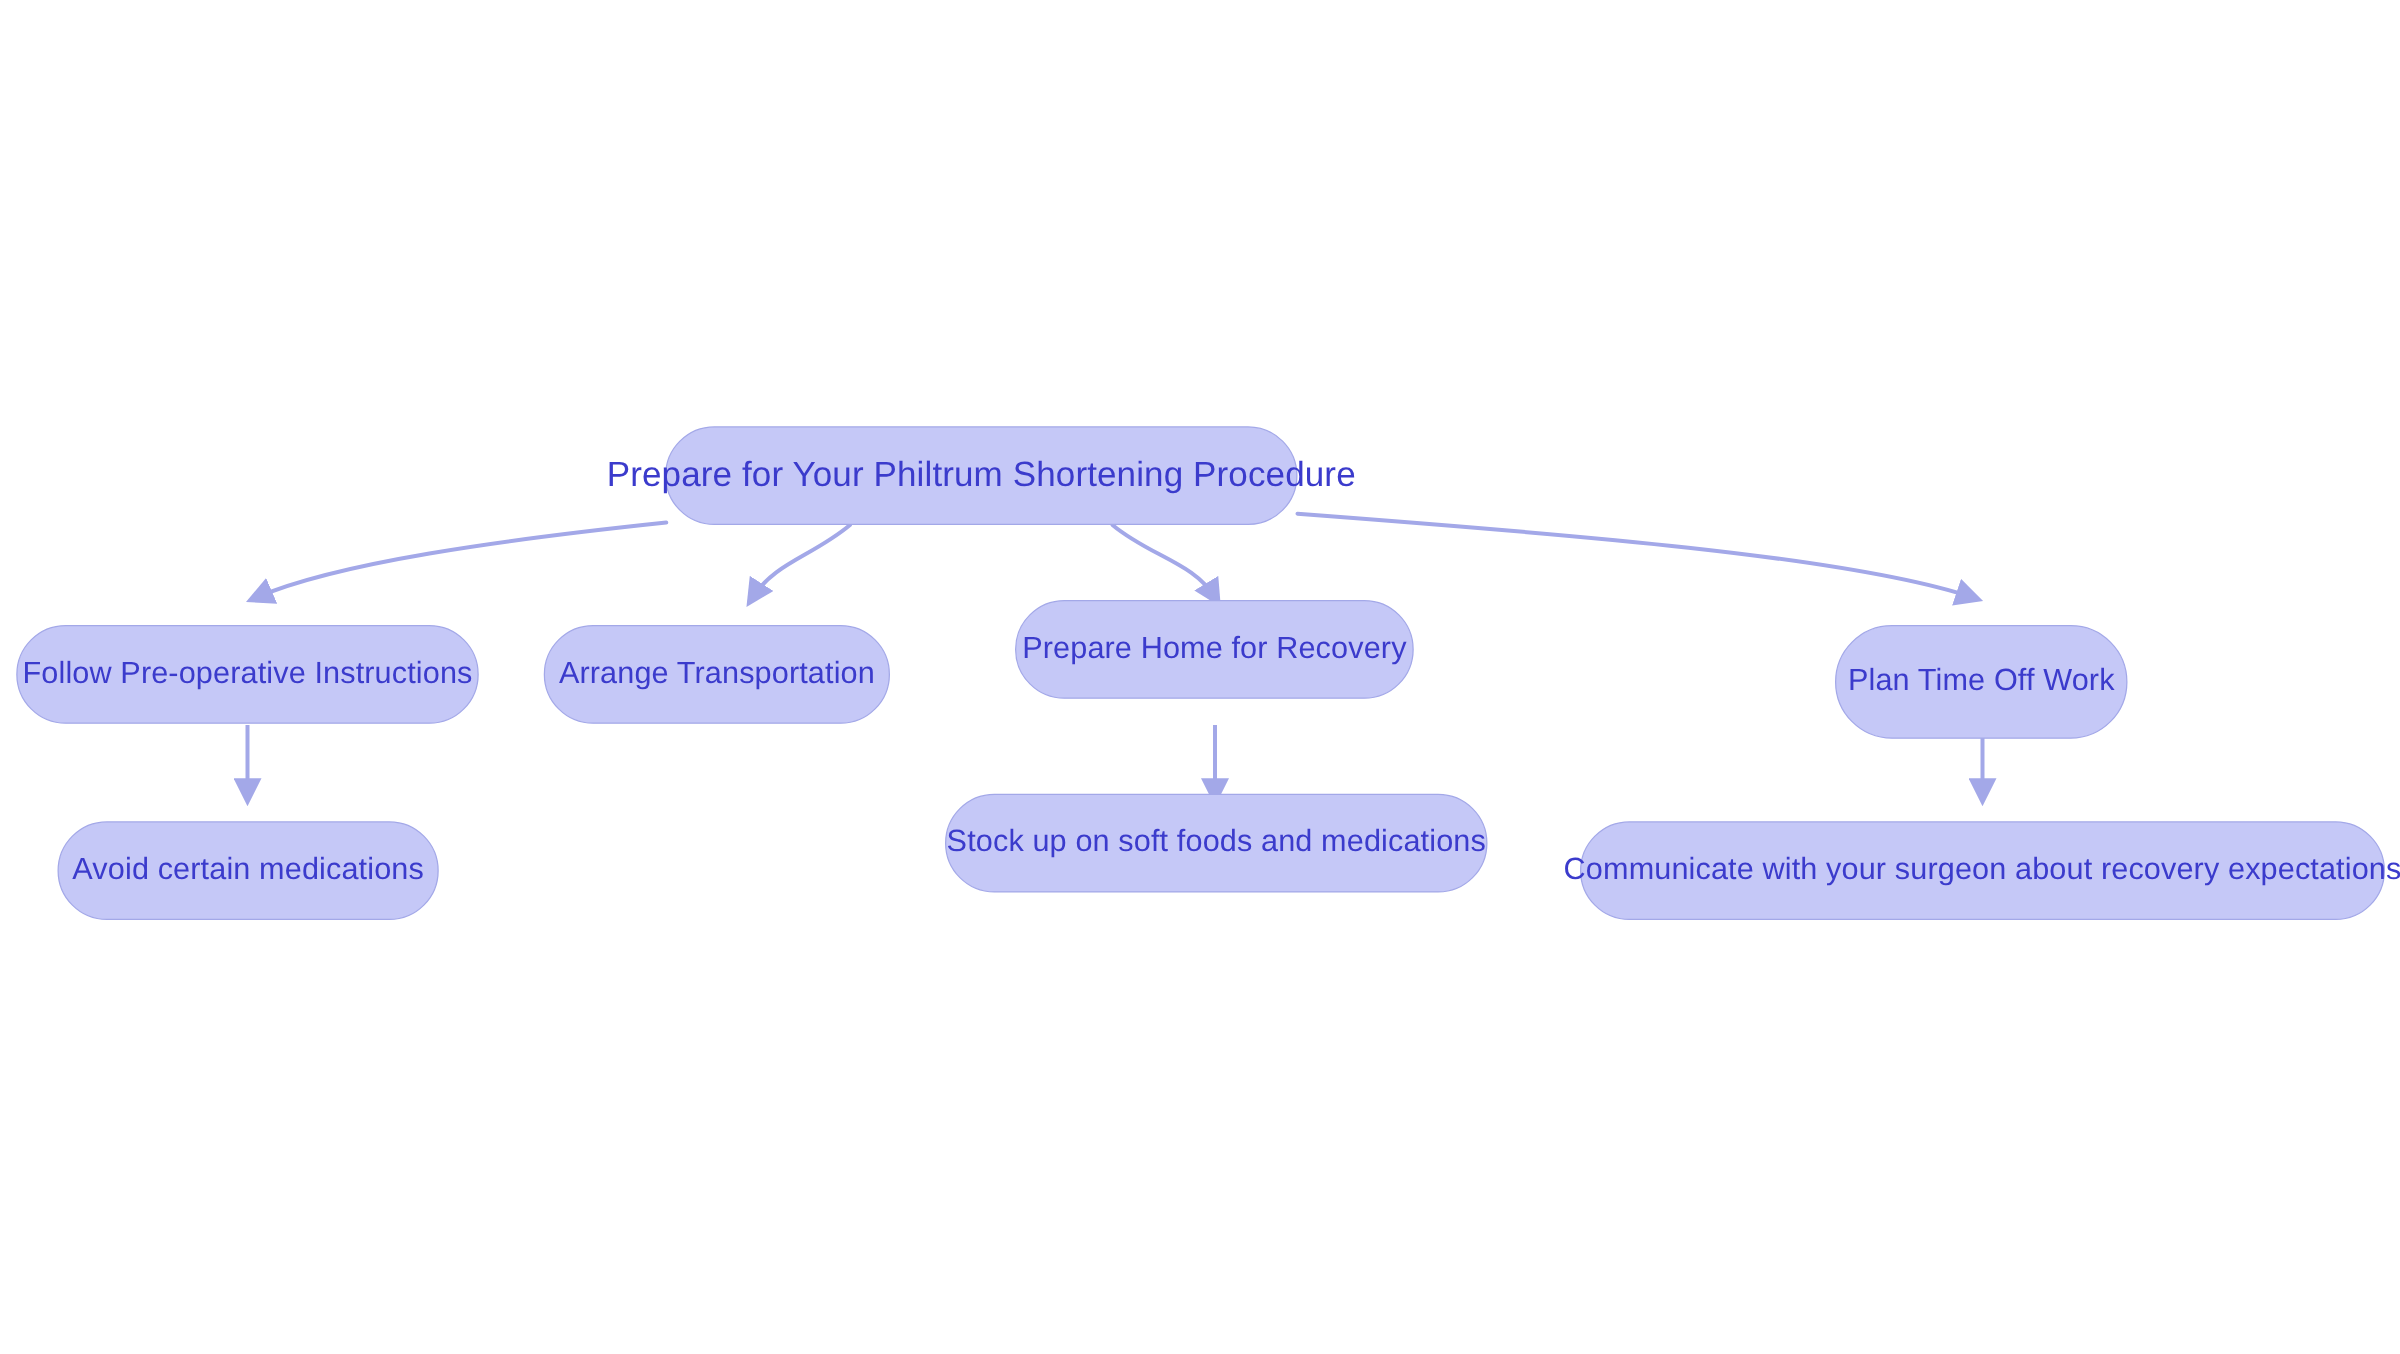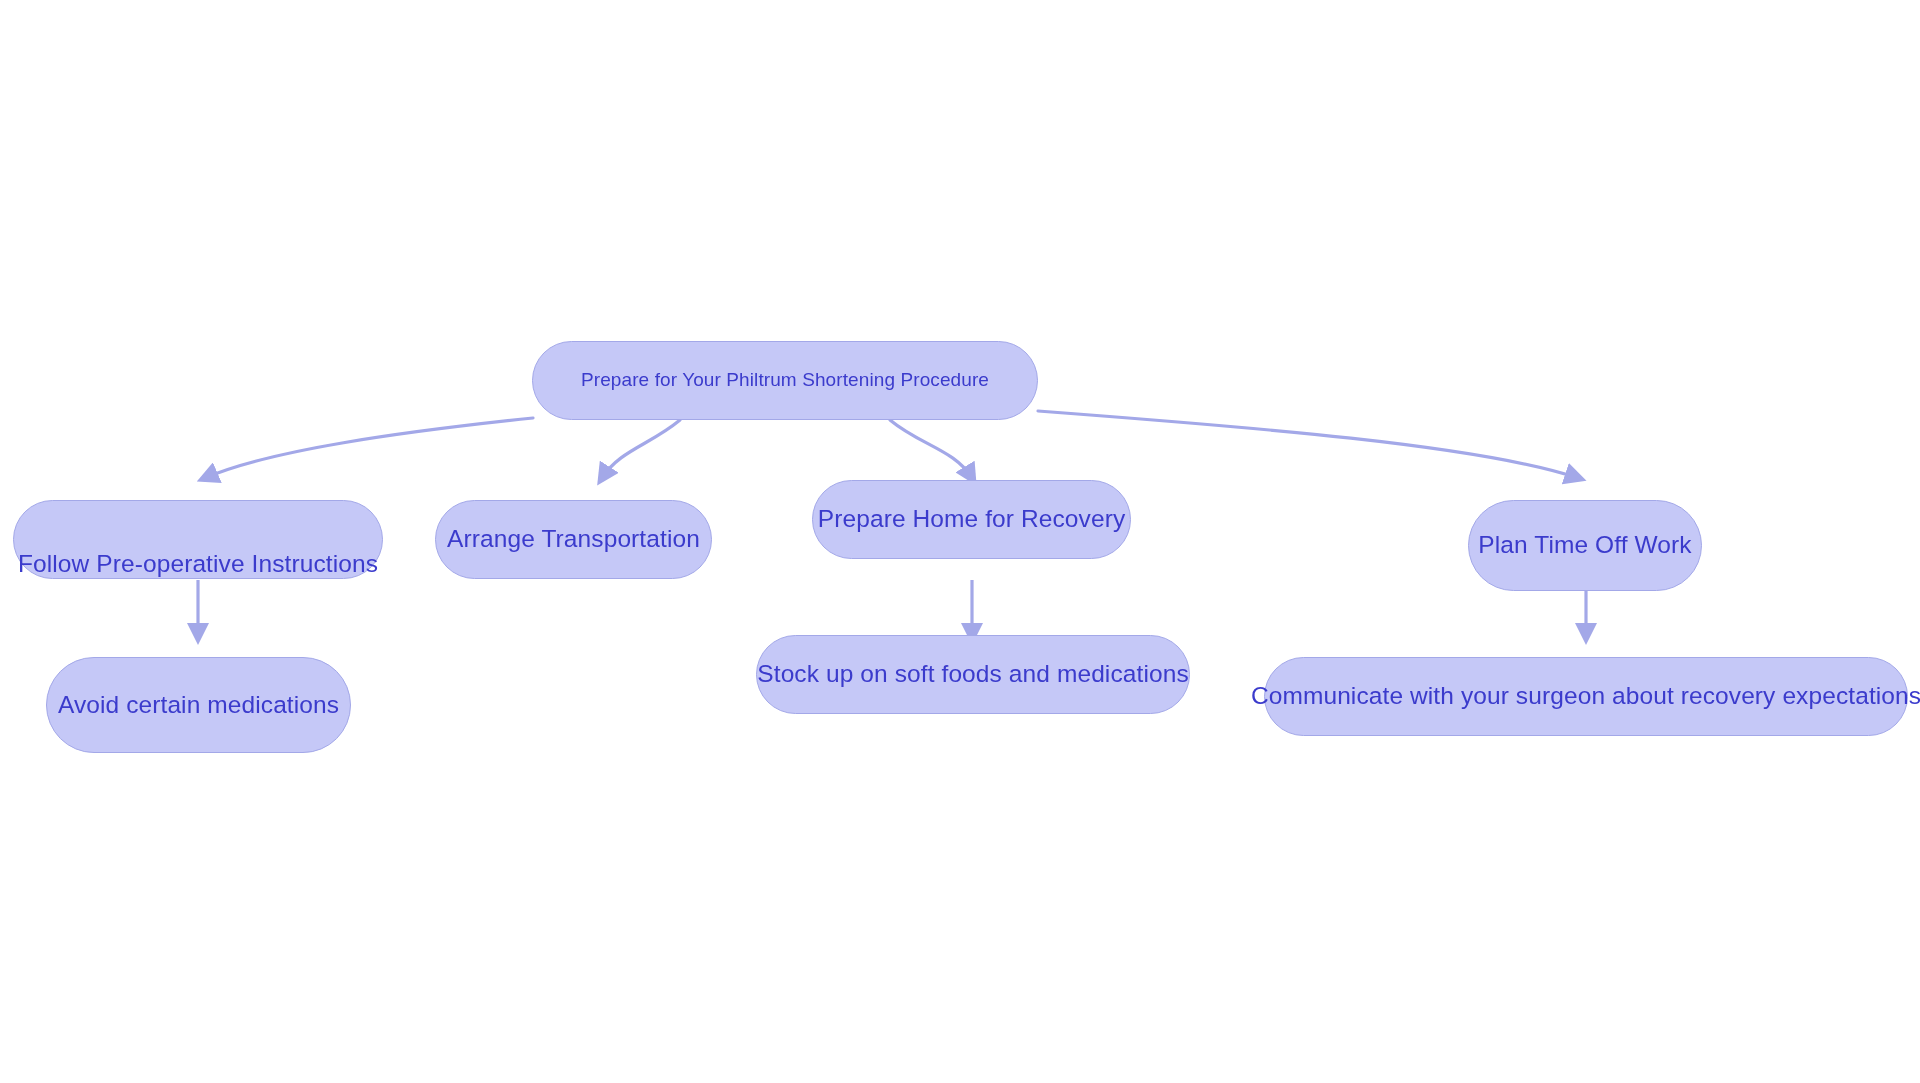--- a/index.html
+++ b/index.html
@@ -39,21 +39,21 @@
     text-align: center;
     letter-spacing: 0.1px;
     white-space: nowrap;
     z-index: 2;
   }
   .node .label {
     display: block;
     padding: 0 18px;
     line-height: 1.1;
   }
-  .n-root { font-size: 19px; }
+  .n-root { font-size: 28px; }
   .n-l2   { font-size: 24.5px; }
   .n-l3   { font-size: 24.5px; }
 </style>
 </head>
 <body>
 
 <div id="canvas">
 
   <svg id="edges" viewBox="0 0 1920 1083" width="1920" height="1083" xmlns="http://www.w3.org/2000/svg">
     <defs>
@@ -74,37 +74,37 @@
 
     <path d="M 972,580 L 972,636" fill="none" stroke="#a3a8e8" stroke-width="3.2" stroke-linecap="butt" marker-end="url(#arrowhead)"></path>
 
     <path d="M 1586,580 L 1586,636" fill="none" stroke="#a3a8e8" stroke-width="3.2" stroke-linecap="butt" marker-end="url(#arrowhead)"></path>
   </svg>
 
   <div class="node n-root" style="left:532px; top:341px; width:506px; height:79px;">
     <span class="label">Prepare for Your Philtrum Shortening Procedure</span>
   </div>
 
-  <div class="node n-l2" style="left:13px; top:500px; width:370px; height:79px;align-items:flex-end;">
+  <div class="node n-l2" style="left:13px; top:500px; width:370px; height:79px;">
     <span class="label">Follow Pre-operative Instructions</span>
   </div>
 
   <div class="node n-l2" style="left:435px; top:500px; width:277px; height:79px;">
     <span class="label">Arrange Transportation</span>
   </div>
 
   <div class="node n-l2" style="left:812px; top:480px; width:319px; height:79px;">
     <span class="label">Prepare Home for Recovery</span>
   </div>
 
   <div class="node n-l2" style="left:1468px; top:500px; width:234px; height:91px;">
     <span class="label">Plan Time Off Work</span>
   </div>
 
-  <div class="node n-l3" style="left:46px; top:657px; width:305px; height:96px;">
+  <div class="node n-l3" style="left:46px; top:657px; width:305px; height:79px;">
     <span class="label">Avoid certain medications</span>
   </div>
 
   <div class="node n-l3" style="left:756px; top:635px; width:434px; height:79px;">
     <span class="label">Stock up on soft foods and medications</span>
   </div>
 
   <div class="node n-l3" style="left:1264px; top:657px; width:644px; height:79px;">
     <span class="label">Communicate with your surgeon about recovery expectations</span>
   </div>

